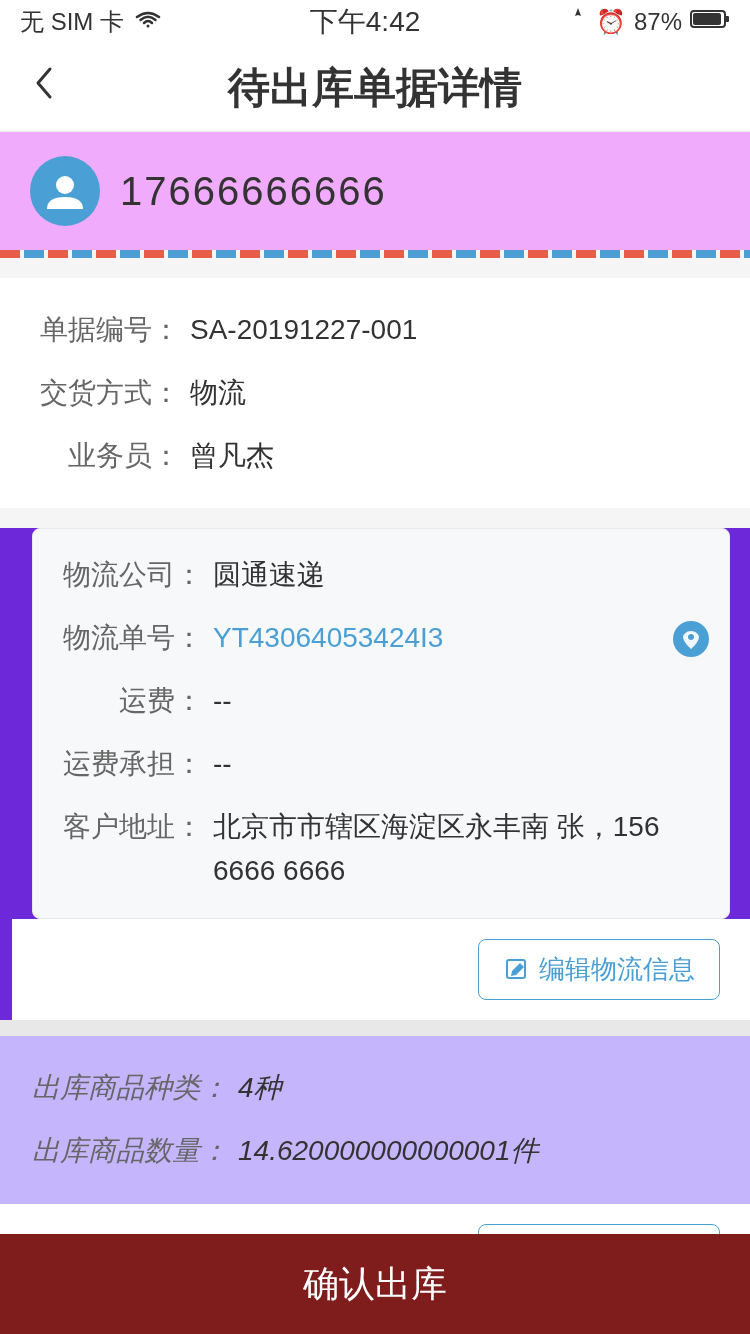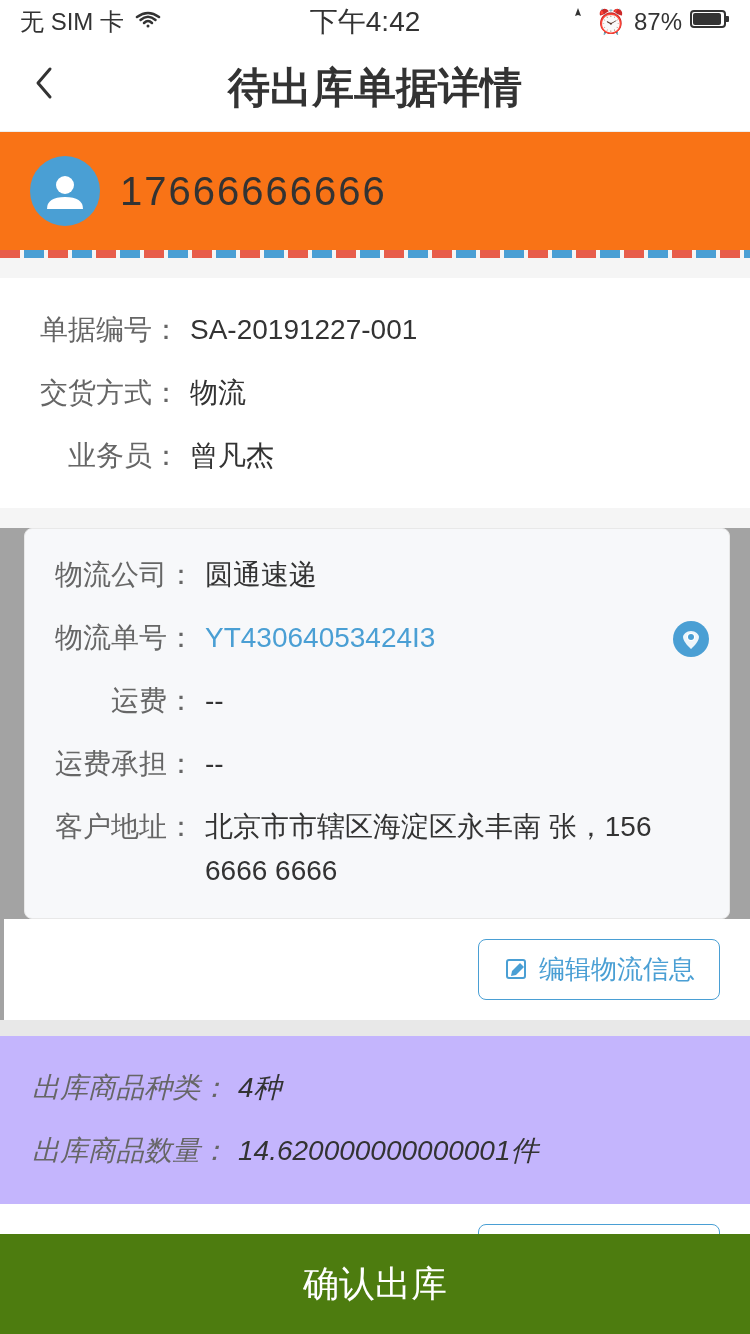--- a/index.html
+++ b/index.html
@@ -236,21 +236,21 @@
       stroke-width: 2;
     }
 
     
     .confirm-btn-bar {
       position: fixed;
       bottom: 0;
       left: 0;
       width: 750px;
       height: 100px;
-      background: #4d7c0f;
+      background: #7f1d1d;
       display: flex;
       align-items: center;
       justify-content: center;
       cursor: pointer;
     }
     .confirm-btn-text {
       color: #fff;
       font-size: 36px;
       font-weight: 500;
     }
@@ -296,21 +296,21 @@
 
 <div class="nav-bar">
   <div class="nav-back">
     <svg width="28" height="44" viewBox="0 0 28 44" fill="none">
       <path d="M20 8 L8 22 L20 36" stroke="#333" stroke-width="3" stroke-linecap="round" stroke-linejoin="round"></path>
     </svg>
   </div>
   <div class="nav-title">待出库单据详情</div>
 </div>
 
-<div class="customer-header" style="background:#f97316;">
+<div class="customer-header" style="background:#f0abfc;">
   <div class="customer-avatar">
     <svg viewBox="0 0 44 44" fill="white">
       <circle cx="22" cy="16" r="9"></circle>
       <path d="M4 40 Q4 28 22 28 Q40 28 40 40"></path>
     </svg>
   </div>
   <div class="customer-phone">17666666666</div>
 </div>
 
 <div class="dashed-line"></div>
@@ -323,21 +323,21 @@
   <div class="info-row">
     <span class="info-label">交货方式：</span>
     <span class="info-value">物流</span>
   </div>
   <div class="info-row">
     <span class="info-label">业务员：</span>
     <span class="info-value">曾凡杰</span>
   </div>
 </div>
 
-<div style="background:#a3a3a3; padding: 0 0 0 4px;">
+<div style="background:#6d28d9; padding: 0 0 0 12px;">
   <div class="gray-card">
     <div class="info-row">
       <span class="info-label">物流公司：</span>
       <span class="info-value">圆通速递</span>
     </div>
     <div class="info-row">
       <span class="info-label">物流单号：</span>
       <div class="info-value-with-icon">
         <span class="info-value blue">YT43064053424I3</span>
         <div class="location-icon">

